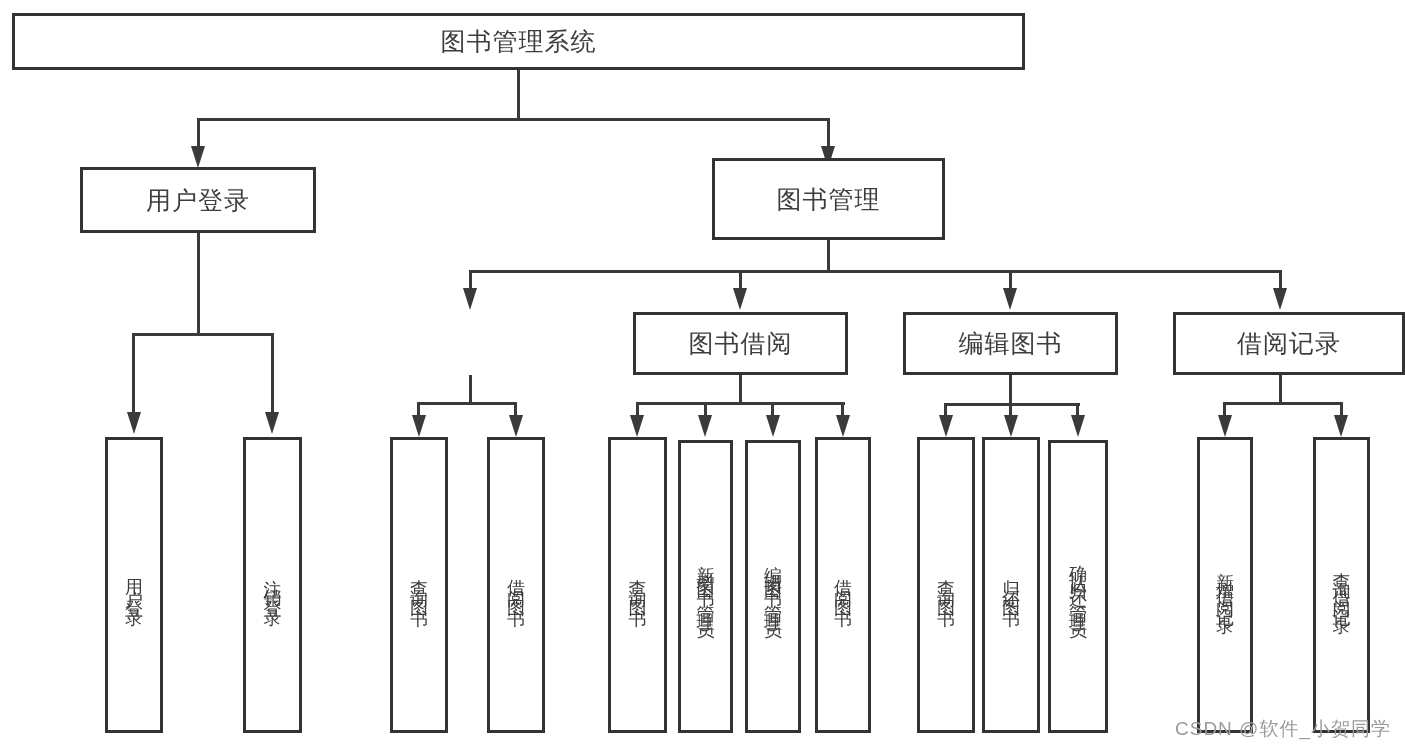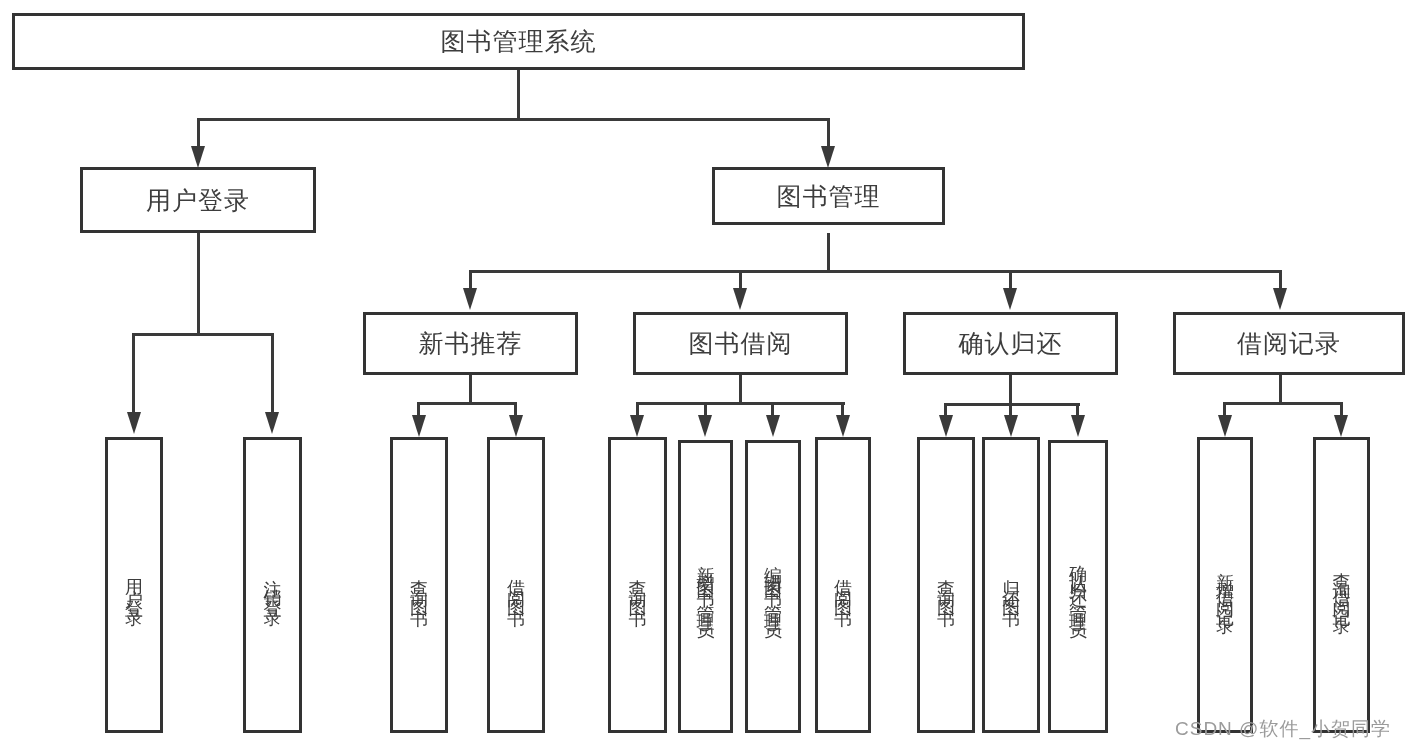--- a/index.html
+++ b/index.html
@@ -65,43 +65,42 @@
   <div class="hbox" style="left:12px;top:13px;width:1013px;height:57px;">图书管理系统</div>
 
   <div class="vline" style="left:517px;top:70px;height:50px;"></div>
   <div class="hline" style="left:197px;top:118px;width:633px;"></div>
   <div class="vline" style="left:197px;top:118px;height:30px;"></div>
   <div class="arrow" style="left:191px;top:146px;"></div>
   <div class="vline" style="left:827px;top:118px;height:30px;"></div>
   <div class="arrow" style="left:821px;top:146px;"></div>
 
   <div class="hbox" style="left:80px;top:167px;width:236px;height:66px;">用户登录</div>
-  <div class="hbox" style="left:712px;top:167px;width:233px;height:58px;">图书管理</div>
+  <div class="hbox" style="left:712px;top:158px;width:233px;height:82px;">图书管理</div>
 
   <div class="vline" style="left:197px;top:233px;height:102px;"></div>
   <div class="hline" style="left:132px;top:333px;width:141px;"></div>
   <div class="vline" style="left:132px;top:333px;height:81px;"></div>
   <div class="arrow" style="left:127px;top:412px;"></div>
   <div class="vline" style="left:271px;top:333px;height:81px;"></div>
   <div class="arrow" style="left:265px;top:412px;"></div>
 
   <div class="vline" style="left:827px;top:233px;height:39px;"></div>
   <div class="hline" style="left:469px;top:270px;width:813px;"></div>
   <div class="vline" style="left:469px;top:270px;height:20px;"></div>
   <div class="arrow" style="left:463px;top:288px;"></div>
   <div class="vline" style="left:739px;top:270px;height:20px;"></div>
   <div class="arrow" style="left:733px;top:288px;"></div>
   <div class="vline" style="left:1009px;top:270px;height:20px;"></div>
   <div class="arrow" style="left:1003px;top:288px;"></div>
   <div class="vline" style="left:1279px;top:270px;height:20px;"></div>
   <div class="arrow" style="left:1273px;top:288px;"></div>
 
-  <div class="hbox" style="left:363px;top:312px;width:215px;height:63px;">新书推荐</div>
   <div class="hbox" style="left:633px;top:312px;width:215px;height:63px;">图书借阅</div>
-  <div class="hbox" style="left:903px;top:312px;width:215px;height:63px;">确认归还</div>
+  <div class="hbox" style="left:903px;top:312px;width:215px;height:63px;">编辑图书</div>
   <div class="hbox" style="left:1173px;top:312px;width:232px;height:63px;">借阅记录</div>
 
   <div class="vline" style="left:469px;top:375px;height:29px;"></div>
   <div class="hline" style="left:417px;top:402px;width:100px;"></div>
   <div class="vline" style="left:417px;top:402px;height:14px;"></div>
   <div class="arrow" style="left:412px;top:415px;"></div>
   <div class="vline" style="left:514px;top:402px;height:14px;"></div>
   <div class="arrow" style="left:509px;top:415px;"></div>
 
   <div class="vline" style="left:739px;top:375px;height:29px;"></div>

